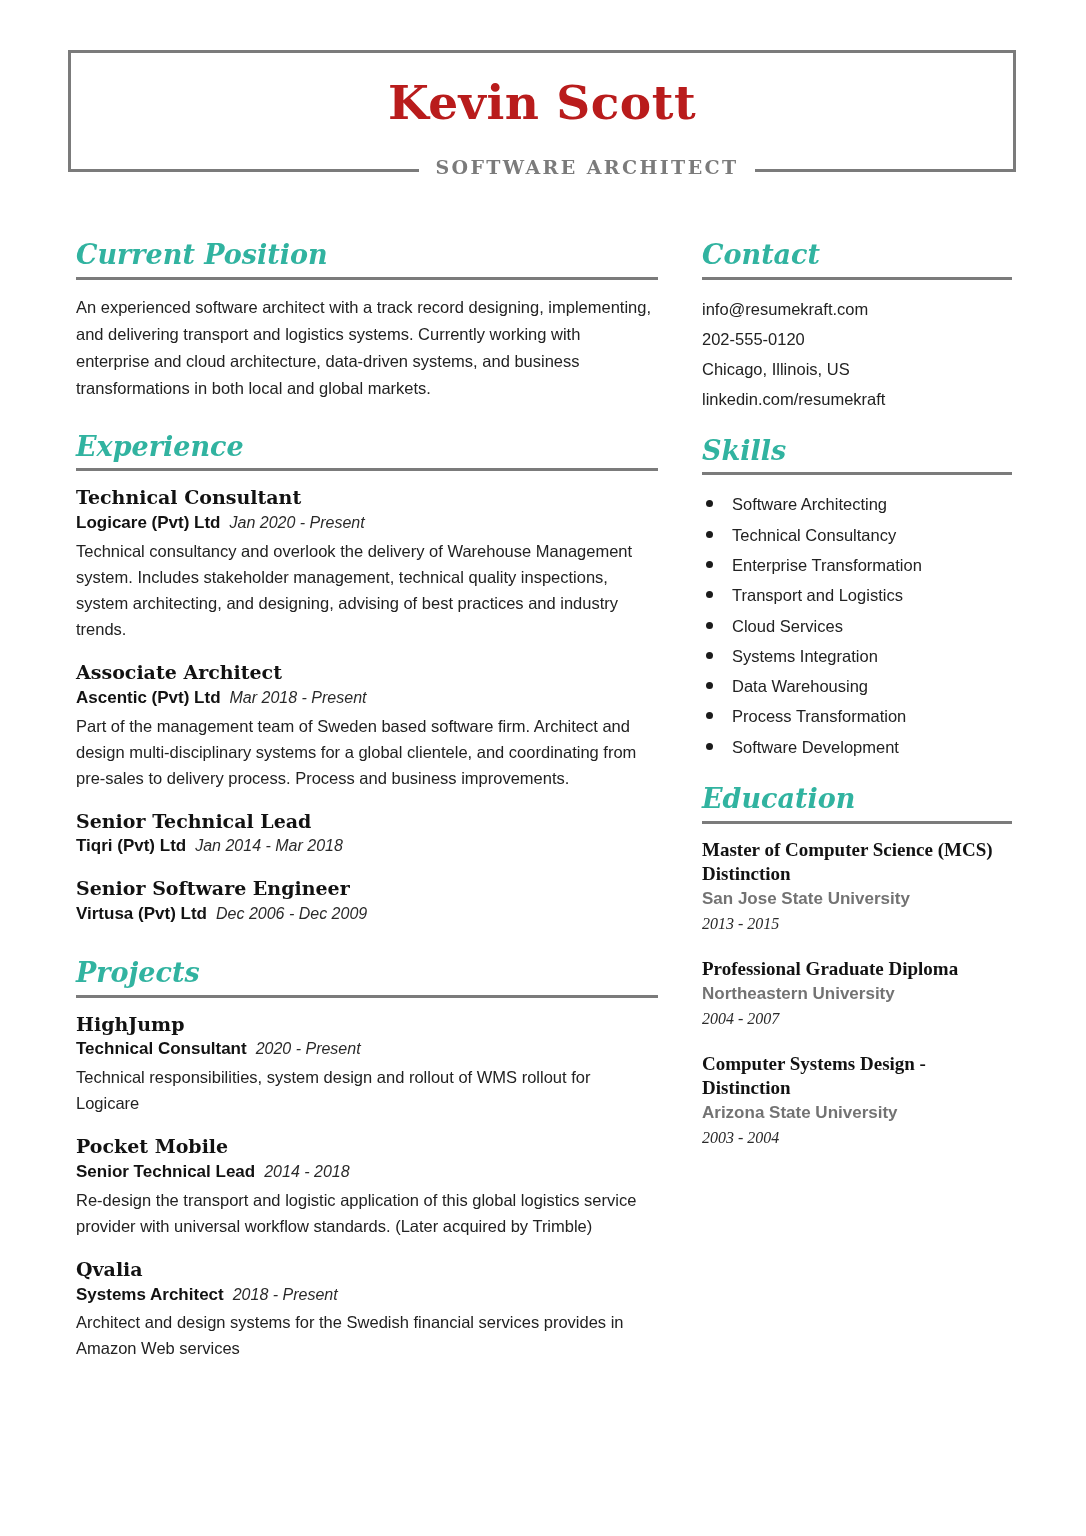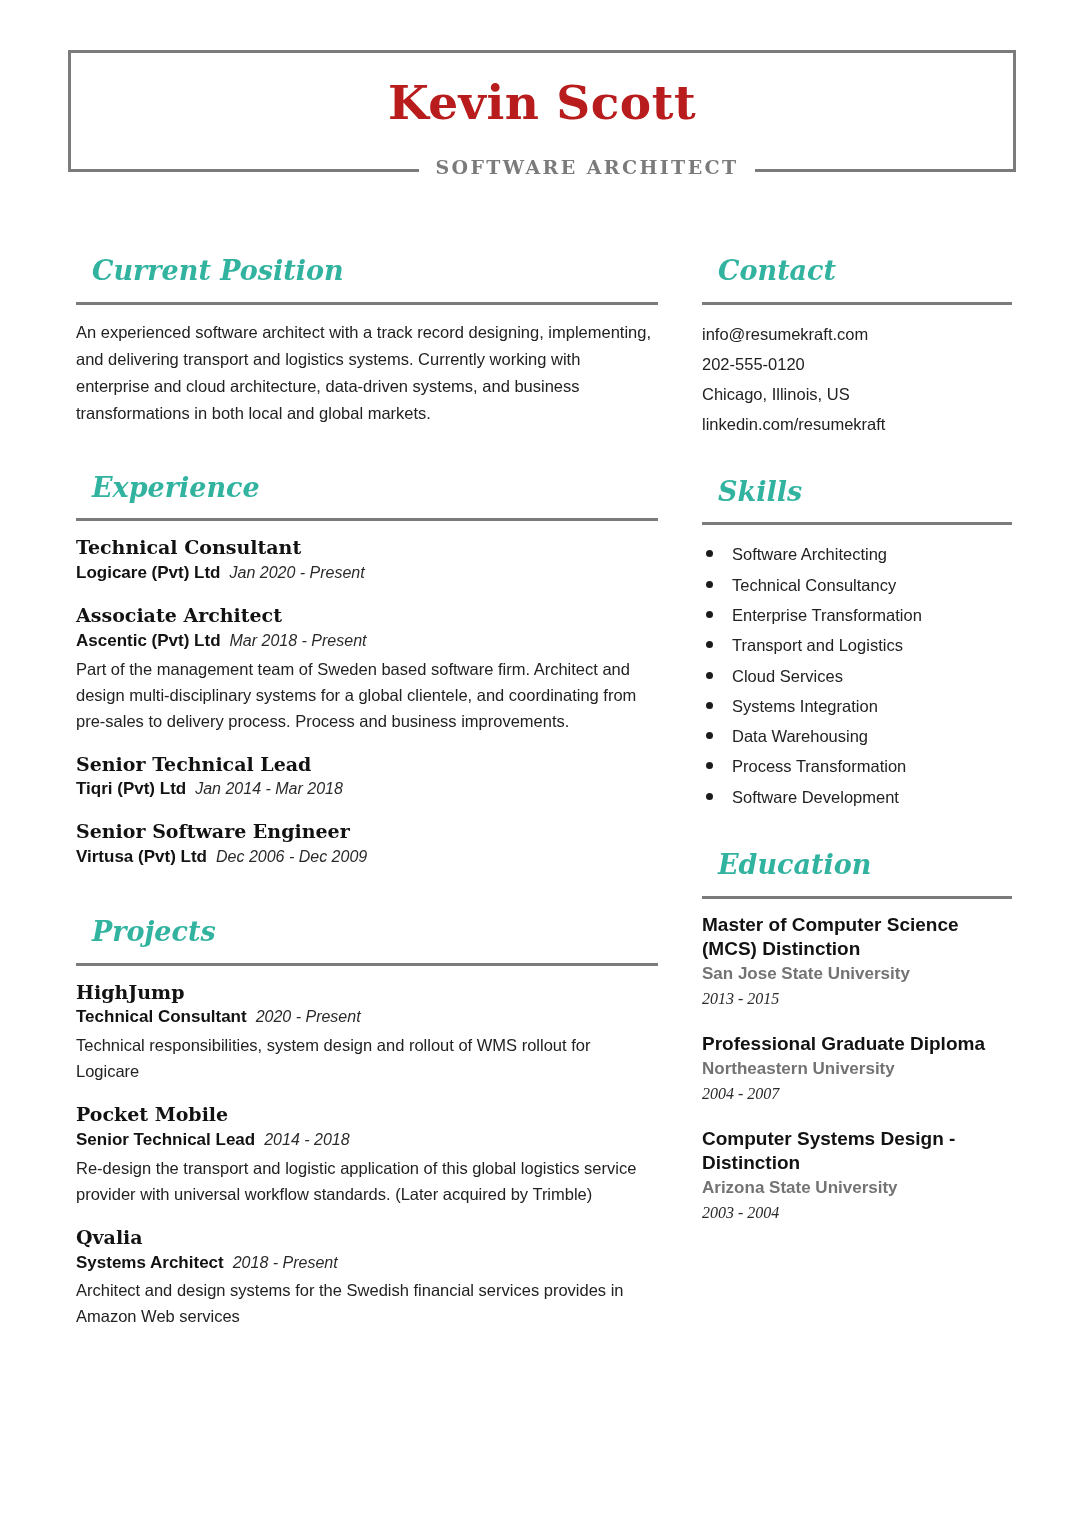--- a/index.html
+++ b/index.html
@@ -76,21 +76,21 @@
   .section {
     margin-bottom: 0;
   }
   .section-title {
     font-family: "DejaVu Serif", "Liberation Serif", serif;
     font-weight: bold;
     font-style: italic;
     font-size: 27px;
     color: #31b3a0;
     line-height: 1.1;
-    margin: 16px;
+    margin: 0;
     padding: 0;
   }
   .section-rule {
     height: 3px;
     background: #7b7b7b;
     margin-top: 7px;
     margin-bottom: 14px;
   }
 
   
@@ -163,21 +163,21 @@
     height: 7px;
     border-radius: 50%;
     background: #1b1b1b;
   }
 
   
   .edu-entry {
     margin-bottom: 22px;
   }
   .edu-degree {
-    font-family: Liberation Sans, sans-serif;
+    font-family: Liberation Serif, serif;
     font-weight: bold;
     font-size: 19px;
     color: #121212;
     line-height: 1.28;
     margin: 0 0 2px 0;
   }
   .edu-school {
     font-family: "Liberation Sans", sans-serif;
     font-weight: bold;
     font-size: 17px;
@@ -221,20 +221,21 @@
 
     <div class="section">
       <div class="section-title">Experience</div>
       <div class="section-rule"></div>
 
       <div class="entry">
         <div class="entry-title">Technical Consultant</div>
         <div class="entry-meta">
           <span class="entry-org">Logicare (Pvt) Ltd</span><span class="entry-date">Jan 2020 - Present</span>
         </div>
+        <p class="entry-desc">Technical consultancy and overlook the delivery of Warehouse Management system. Includes stakeholder management, technical quality inspections, system architecting, and designing, advising of best practices and industry trends.</p>
       </div>
 
       <div class="entry">
         <div class="entry-title">Associate Architect</div>
         <div class="entry-meta">
           <span class="entry-org">Ascentic (Pvt) Ltd</span><span class="entry-date">Mar 2018 - Present</span>
         </div>
         <p class="entry-desc">Part of the management team of Sweden based software firm. Architect and design multi-disciplinary systems for a global clientele, and coordinating from pre-sales to delivery process. Process and business improvements.</p>
       </div>
 

